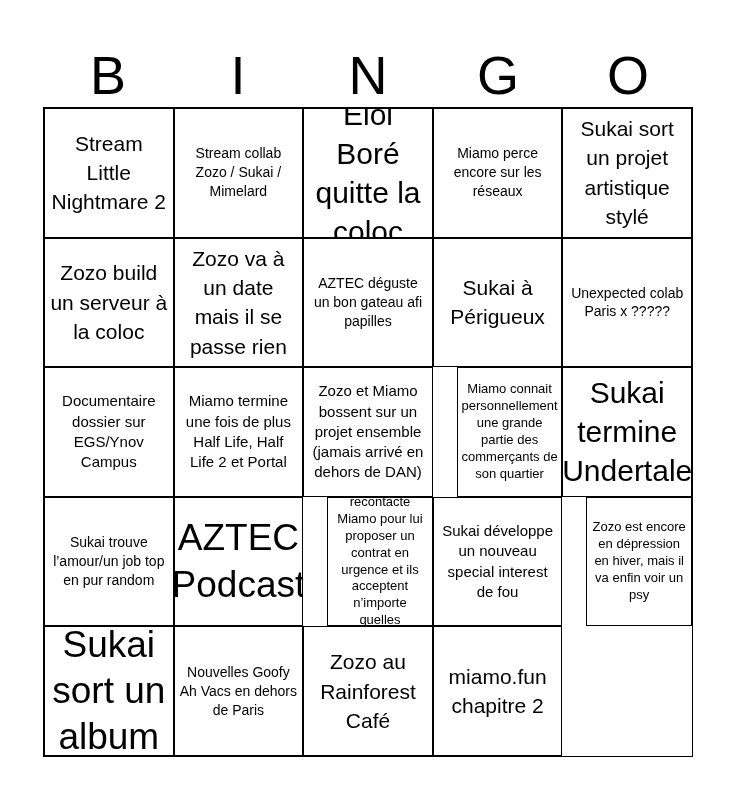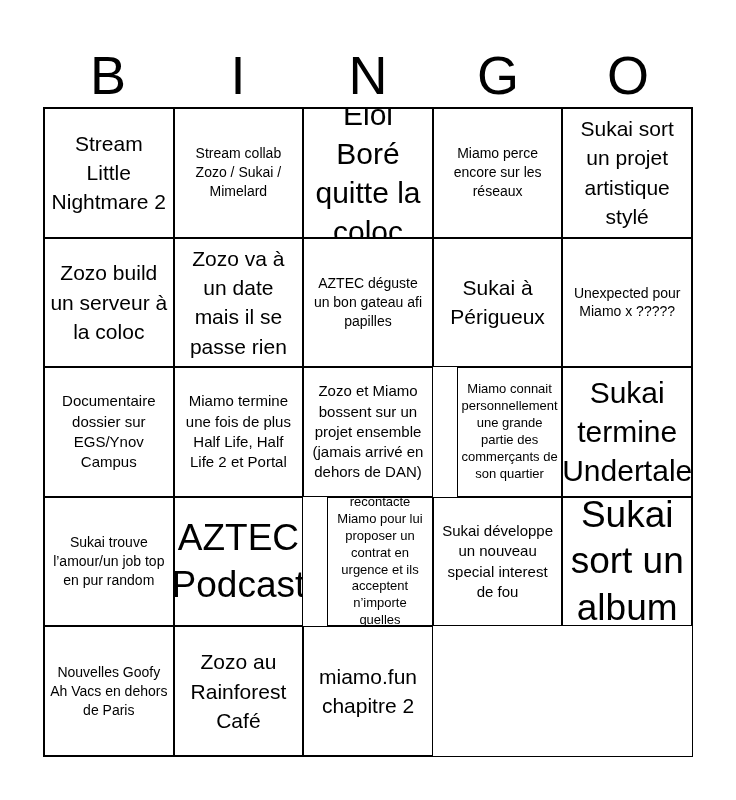--- a/index.html
+++ b/index.html
@@ -97,21 +97,21 @@
       <span>Zozo va à un date mais il se passe rien</span>
     </div>
   <div class="cell fs-m">
       <span>AZTEC déguste un bon gateau afi papilles</span>
     </div>
   <div class="cell fs-l">
       <span>Sukai à Périgueux</span>
     </div>
 
   <div class="cell fs-m">
-      <span>Unexpected pour Miamo x ?????</span>
+      <span>Unexpected colab Paris x ?????</span>
     </div>
   <div class="cell fs-s">
       <span>Documentaire dossier sur EGS/Ynov Campus</span>
     </div>
   <div class="cell fs-s">
       <span>Miamo termine une fois de plus Half Life, Half Life 2 et Portal</span>
     </div>
   <div class="cell fs-s">
       <span>Zozo et Miamo bossent sur un projet ensemble (jamais arrivé en dehors de DAN)</span>
     </div>
@@ -128,20 +128,23 @@
   <div class="cell fs-xxl">
       <span>AZTEC Podcast</span>
     </div>
   <div class="cell fs-xs">
       <span>Legrand recontacte Miamo pour lui proposer un contrat en urgence et ils acceptent n’importe quelles conditions</span>
     </div>
   <div class="cell fs-s">
       <span>Sukai développe un nouveau special interest de fou</span>
     </div>
 
+  <div class="cell fs-xs">
+      <span>Zozo est encore en dépression en hiver, mais il va enfin voir un psy</span>
+    </div>
   <div class="cell fs-xxl">
       <span>Sukai sort un album</span>
     </div>
   <div class="cell fs-m">
       <span>Nouvelles Goofy Ah Vacs en dehors de Paris</span>
     </div>
   <div class="cell fs-l">
       <span>Zozo au Rainforest Café</span>
     </div>
   <div class="cell fs-l">

